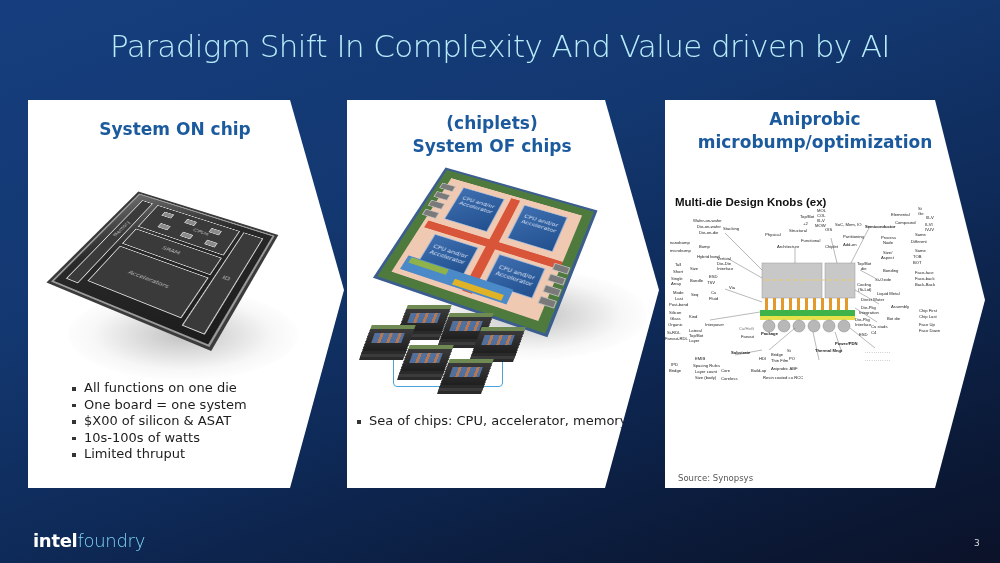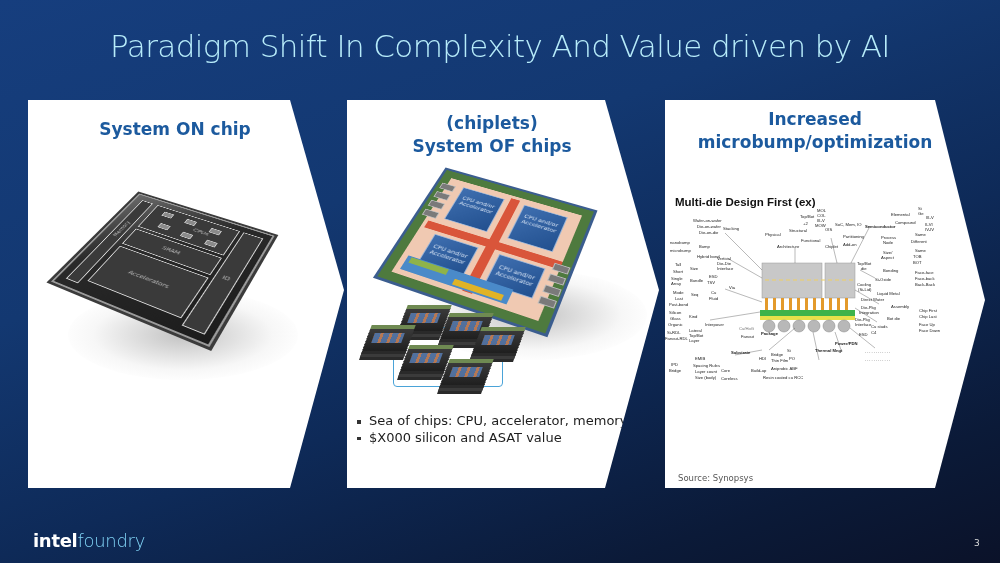--- a/index.html
+++ b/index.html
@@ -113,20 +113,27 @@
         <div class="core" style="left:18px;top:26px"></div>
         <div class="core" style="left:46px;top:28px"></div>
         <div class="core" style="left:74px;top:28px"></div>
         <span style="position:absolute;left:54px;top:16px;">CPUs</span>
       </div>
       <div class="blk sram">SRAM</div>
       <div class="blk acc">Accelerators</div>
       <div class="blk io">IO</div>
     </div>
   </div>
+  <ul class="bullets">
+    <li>All functions on one die</li>
+    <li>One board = one system</li>
+    <li>$X00 of silicon &amp; ASAT</li>
+    <li>10s-100s of watts</li>
+    <li>Limited thruput</li>
+  </ul>
 </div>
 
 <div id="p2" class="panel">
   <div class="panel-head">
     <div>(chiplets)</div>
     <div>System OF chips</div>
   </div>
   <div class="soft-shadow" style="left:70px; top:170px; width:230px; height:90px;"></div>
   <div class="chiplet-wrap">
     <div class="chiplet">
@@ -154,30 +161,29 @@
     <div class="link-line" style="left:40px; top:22px; width:110px; height:60px;"></div>
     <div class="stack" style="left:50px; top:0px;"></div>
     <div class="stack" style="left:92px; top:8px;"></div>
     <div class="stack" style="left:124px; top:22px;"></div>
     <div class="stack" style="left:14px; top:20px;"></div>
     <div class="stack" style="left:52px; top:40px;"></div>
     <div class="stack" style="left:92px; top:54px;"></div>
   </div>
   <ul class="bullets">
     <li>Sea of chips: CPU, accelerator, memory</li>
-    <li>$X000 silicon and ASAT value</li>
   </ul>
 </div>
 
 <div id="p3" class="panel">
   <div class="panel-head">
-    <div>Increased</div>
+    <div>Aniprobic</div>
     <div>microbump/optimization</div>
   </div>
-  <div class="knob-title">Multi-die Design First (ex)</div>
+  <div class="knob-title">Multi-die Design Knobs (ex)</div>
   <svg class="knob-svg" width="300" height="270" viewBox="0 0 300 270" font-family="Liberation Sans, sans-serif" font-size="4.2" fill="#222">
 
     <g>
       <rect x="97" y="63" width="60" height="35" fill="#c8c8c8" stroke="#999" stroke-width="0.5"></rect>
       <rect x="160" y="63" width="30" height="35" fill="#c8c8c8" stroke="#999" stroke-width="0.5"></rect>
       <line x1="100" y1="80" x2="188" y2="80" stroke="#f0d060" stroke-width="1" stroke-dasharray="4 3"></line>
       <g fill="#e39a2b">
         <rect x="100" y="98" width="3" height="12"></rect>
           <rect x="108" y="98" width="3" height="12"></rect>
           <rect x="116" y="98" width="3" height="12"></rect>

